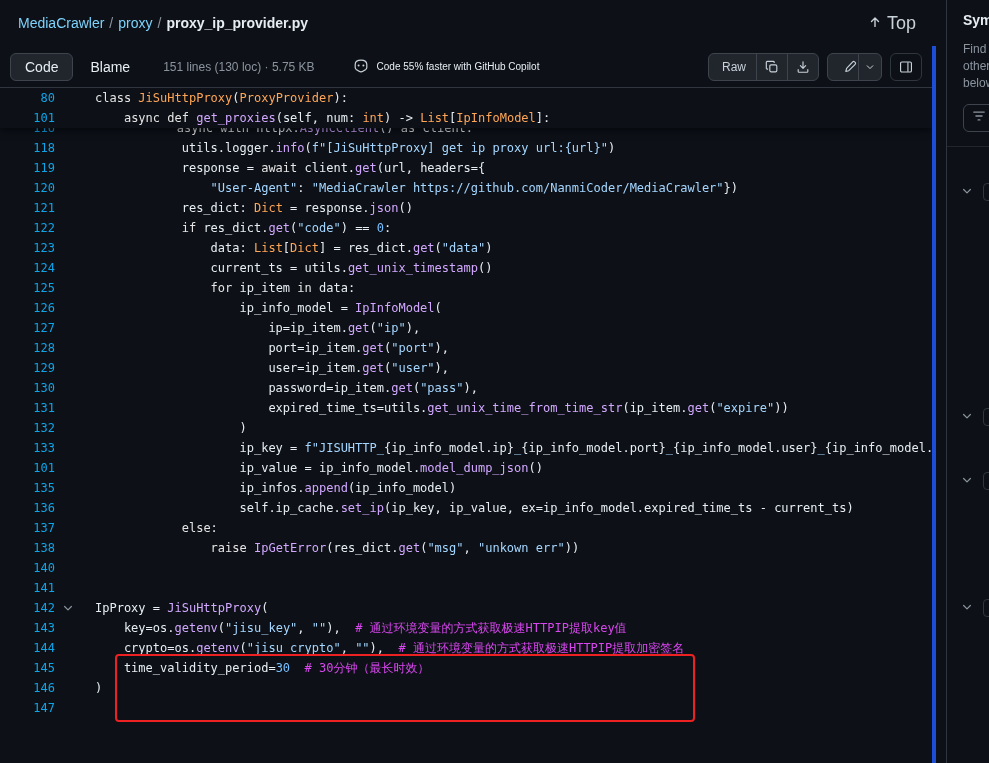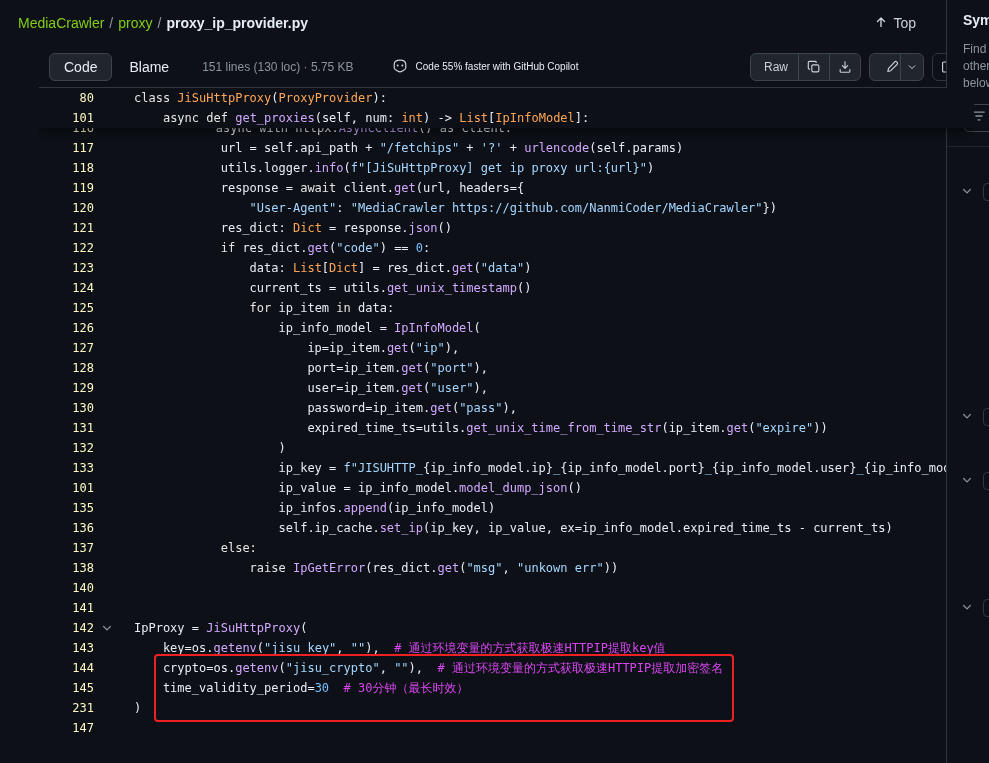--- a/index.html
+++ b/index.html
@@ -6,29 +6,29 @@
   * { margin:0; padding:0; box-sizing:border-box; }
   html,body { width:989px; height:763px; overflow:hidden; background:#0d1117;
     font-family:"Liberation Sans", sans-serif; color:#e6edf3; }
   .app { display:flex; width:989px; height:763px; overflow:hidden; }
   .main { width:946px; flex:none; display:flex; flex-direction:column; }
 
   
   .file-header { height:46px; flex:none; display:flex; align-items:center;
     justify-content:space-between; padding:0 30px 0 18px; }
   .breadcrumb { font-size:14px; display:flex; align-items:center; gap:5px; }
-  .breadcrumb a { color:#84cc16; text-decoration:none; cursor:pointer; }
+  .breadcrumb a { color:#7dd3fc; text-decoration:none; cursor:pointer; }
   .breadcrumb .sep { color:#8b949e; }
   .breadcrumb .file { color:#e6edf3; font-weight:600; }
-  .top-btn { background:none; border:none; color:#c9d1d9; font-size:14px;
+  .top-btn { background:none; border:none; color:#c9d1d9; font-size:18px;
     display:flex; align-items:center; gap:5px; cursor:pointer; font-family:inherit; }
 
   
-  .code-box { width:936px; border-right:1px solid #1d4ed8; display:flex;
-    flex-direction:column; flex:1; min-height:0;margin-left:39px; }
+  .code-box { width:936px; border-right:4px solid #1d4ed8; display:flex;
+    flex-direction:column; flex:1; min-height:0; }
   .toolbar { height:42px; flex:none; border-bottom:1px solid #30363d;
     display:flex; align-items:center; padding:0 10px; gap:14px; }
   .seg { display:flex; gap:2px; }
   .seg-item { padding:5px 14px; font-size:14px; color:#e6edf3; background:transparent;
     border:1px solid transparent; border-radius:6px; cursor:pointer; font-family:inherit; }
   .seg-item.active { background:#21262d; border-color:#3d444d; }
   .meta { font-size:12px; color:#8b949e; margin-left:4px; }
   .copilot { display:flex; align-items:center; gap:8px; margin-left:24px; font-size:10px; color:#e6edf3; }
   .tb-right { margin-left:auto; display:flex; align-items:center; gap:8px; }
   .btn-group { display:flex; }
@@ -39,21 +39,21 @@
   .btn-group .btn:first-child { border-radius:6px 0 0 6px;padding-left:13px; }
   .btn-group .btn:last-child { border-radius:0 6px 6px 0; }
   .btn.icon-btn { width:32px; padding:0; }
   .btn.ghost { background:transparent; border-color:#30363d; border-radius:6px; }
   .btn svg { display:block; }
 
   
   .code-area { position:relative; flex:1; min-height:0; overflow:hidden;
     font-family:"DejaVu Sans Mono", monospace; font-size:12px; }
   .code-row { display:flex; height:20px; line-height:20px; white-space:pre; }
-  .ln { width:55px; flex:none; text-align:right; color:#fef9c3; user-select:none; cursor:pointer; }
+  .ln { width:55px; flex:none; text-align:right; color:#0ea5e9; user-select:none; cursor:pointer; }
   .fold { width:26px; flex:none; display:flex; align-items:center; justify-content:center; color:#8b949e; }
   .code-text { padding-left:14px; white-space:pre; }
   .sticky { position:relative; z-index:2; background:#0d1117;
     box-shadow:0 3px 7px rgba(1,4,9,0.6); }
   .clip { height:10px; overflow:hidden; }
   .clip .code-row { margin-top:-10px;gap:12px; }
   .tok-k { color:#e5e5e5; } .tok-fn { color:#d2a8ff; } .tok-v { color:#ffa657; }
   .tok-s { color:#a5d6ff; } .tok-c { color:#d946ef; } .tok-n { color:#79c0ff; }
   .tok-p { color:#e6edf3; }
   .red-box { position:absolute; left:115px; top:566px; width:580px; height:68px;
@@ -163,21 +163,20 @@
 
       <div class="code-area">
         <div class="sticky" id="sticky-lines">
             <div class="code-row"><span class="ln">80</span><span class="fold"></span><span class="code-text"><span class="tok-k">class</span><span class="tok-p"> </span><span class="tok-v">JiSuHttpProxy</span><span class="tok-p">(</span><span class="tok-v">ProxyProvider</span><span class="tok-p">):</span></span></div>
             <div class="code-row"><span class="ln">101</span><span class="fold"></span><span class="code-text"><span class="tok-p">    </span><span class="tok-k">async</span><span class="tok-p"> </span><span class="tok-k">def</span><span class="tok-p"> </span><span class="tok-fn">get_proxies</span><span class="tok-p">(self, num: </span><span class="tok-v">int</span><span class="tok-p">) -&gt; </span><span class="tok-v">List</span><span class="tok-p">[</span><span class="tok-v">IpInfoModel</span><span class="tok-p">]:</span></span></div>
           </div>
         <div class="clip" id="clipped-line">
             <div class="code-row"><span class="ln">116</span><span class="fold"></span><span class="code-text"><span class="tok-p">        </span><span class="tok-k">async</span><span class="tok-p"> </span><span class="tok-k">with</span><span class="tok-p"> httpx.</span><span class="tok-fn">AsyncClient</span><span class="tok-p">() </span><span class="tok-k">as</span><span class="tok-p"> client:</span></span></div>
           </div>
         <div id="code-body">
-            <div class="code-row"><span class="ln">117</span><span class="fold"></span><span class="code-text"><span class="tok-p">            url = self.api_path + </span><span class="tok-s">"/fetchips"</span><span class="tok-p"> + </span><span class="tok-s">'?'</span><span class="tok-p"> + </span><span class="tok-fn">urlencode</span><span class="tok-p">(self.params)</span></span></div>
             <div class="code-row"><span class="ln">118</span><span class="fold"></span><span class="code-text"><span class="tok-p">            utils.logger.</span><span class="tok-fn">info</span><span class="tok-p">(</span><span class="tok-s">f"[JiSuHttpProxy] get ip proxy url:{url}"</span><span class="tok-p">)</span></span></div>
             <div class="code-row"><span class="ln">119</span><span class="fold"></span><span class="code-text"><span class="tok-p">            response = </span><span class="tok-k">await</span><span class="tok-p"> client.</span><span class="tok-fn">get</span><span class="tok-p">(url, headers={</span></span></div>
             <div class="code-row"><span class="ln">120</span><span class="fold"></span><span class="code-text"><span class="tok-p">                </span><span class="tok-s">"User-Agent"</span><span class="tok-p">: </span><span class="tok-s">"MediaCrawler https://github.com/NanmiCoder/MediaCrawler"</span><span class="tok-p">})</span></span></div>
             <div class="code-row"><span class="ln">121</span><span class="fold"></span><span class="code-text"><span class="tok-p">            res_dict: </span><span class="tok-v">Dict</span><span class="tok-p"> = response.</span><span class="tok-fn">json</span><span class="tok-p">()</span></span></div>
             <div class="code-row"><span class="ln">122</span><span class="fold"></span><span class="code-text"><span class="tok-p">            </span><span class="tok-k">if</span><span class="tok-p"> res_dict.</span><span class="tok-fn">get</span><span class="tok-p">(</span><span class="tok-s">"code"</span><span class="tok-p">) == </span><span class="tok-n">0</span><span class="tok-p">:</span></span></div>
             <div class="code-row"><span class="ln">123</span><span class="fold"></span><span class="code-text"><span class="tok-p">                data: </span><span class="tok-v">List</span><span class="tok-p">[</span><span class="tok-v">Dict</span><span class="tok-p">] = res_dict.</span><span class="tok-fn">get</span><span class="tok-p">(</span><span class="tok-s">"data"</span><span class="tok-p">)</span></span></div>
             <div class="code-row"><span class="ln">124</span><span class="fold"></span><span class="code-text"><span class="tok-p">                current_ts = utils.</span><span class="tok-fn">get_unix_timestamp</span><span class="tok-p">()</span></span></div>
             <div class="code-row"><span class="ln">125</span><span class="fold"></span><span class="code-text"><span class="tok-p">                </span><span class="tok-k">for</span><span class="tok-p"> ip_item </span><span class="tok-k">in</span><span class="tok-p"> data:</span></span></div>
             <div class="code-row"><span class="ln">126</span><span class="fold"></span><span class="code-text"><span class="tok-p">                    ip_info_model = </span><span class="tok-fn">IpInfoModel</span><span class="tok-p">(</span></span></div>
             <div class="code-row"><span class="ln">127</span><span class="fold"></span><span class="code-text"><span class="tok-p">                        ip=ip_item.</span><span class="tok-fn">get</span><span class="tok-p">(</span><span class="tok-s">"ip"</span><span class="tok-p">),</span></span></div>
@@ -193,21 +192,21 @@
             <div class="code-row"><span class="ln">137</span><span class="fold"></span><span class="code-text"><span class="tok-p">            </span><span class="tok-k">else</span><span class="tok-p">:</span></span></div>
             <div class="code-row"><span class="ln">138</span><span class="fold"></span><span class="code-text"><span class="tok-p">                </span><span class="tok-k">raise</span><span class="tok-p"> </span><span class="tok-fn">IpGetError</span><span class="tok-p">(res_dict.</span><span class="tok-fn">get</span><span class="tok-p">(</span><span class="tok-s">"msg"</span><span class="tok-p">, </span><span class="tok-s">"unkown err"</span><span class="tok-p">))</span></span></div>
             <div class="code-row"><span class="ln">140</span><span class="fold"></span><span class="code-text"></span></div>
             <div class="code-row"><span class="ln">141</span><span class="fold"></span><span class="code-text"></span></div>
             <div class="code-row"><span class="ln">142</span><span class="fold"><svg width="12" height="12" viewBox="0 0 16 16">
                   <path d="M3.5 6 8 10.5 12.5 6" stroke="currentColor" stroke-width="1.6" fill="none" stroke-linecap="round" stroke-linejoin="round"></path>
                 </svg></span><span class="code-text"><span class="tok-p">IpProxy = </span><span class="tok-fn">JiSuHttpProxy</span><span class="tok-p">(</span></span></div>
             <div class="code-row"><span class="ln">143</span><span class="fold"></span><span class="code-text"><span class="tok-p">    key=os.</span><span class="tok-fn">getenv</span><span class="tok-p">(</span><span class="tok-s">"jisu_key"</span><span class="tok-p">, </span><span class="tok-s">""</span><span class="tok-p">),  </span><span class="tok-c"># 通过环境变量的方式获取极速HTTPIP提取key值</span></span></div>
             <div class="code-row"><span class="ln">144</span><span class="fold"></span><span class="code-text"><span class="tok-p">    crypto=os.</span><span class="tok-fn">getenv</span><span class="tok-p">(</span><span class="tok-s">"jisu_crypto"</span><span class="tok-p">, </span><span class="tok-s">""</span><span class="tok-p">),  </span><span class="tok-c"># 通过环境变量的方式获取极速HTTPIP提取加密签名</span></span></div>
             <div class="code-row"><span class="ln">145</span><span class="fold"></span><span class="code-text"><span class="tok-p">    time_validity_period=</span><span class="tok-n">30</span><span class="tok-p">  </span><span class="tok-c"># 30分钟（最长时效）</span></span></div>
-            <div class="code-row"><span class="ln">231</span><span class="fold"></span><span class="code-text"><span class="tok-p">)</span></span></div>
+            <div class="code-row"><span class="ln">146</span><span class="fold"></span><span class="code-text"><span class="tok-p">)</span></span></div>
             <div class="code-row"><span class="ln">147</span><span class="fold"></span><span class="code-text"></span></div>
           </div>
         <div class="red-box"></div>
       </div>
     </div>
   </div>
 
   <div class="panel">
     <div class="panel-title">Symbols</div>
     <div class="panel-desc">Find definitions and references for functions and

